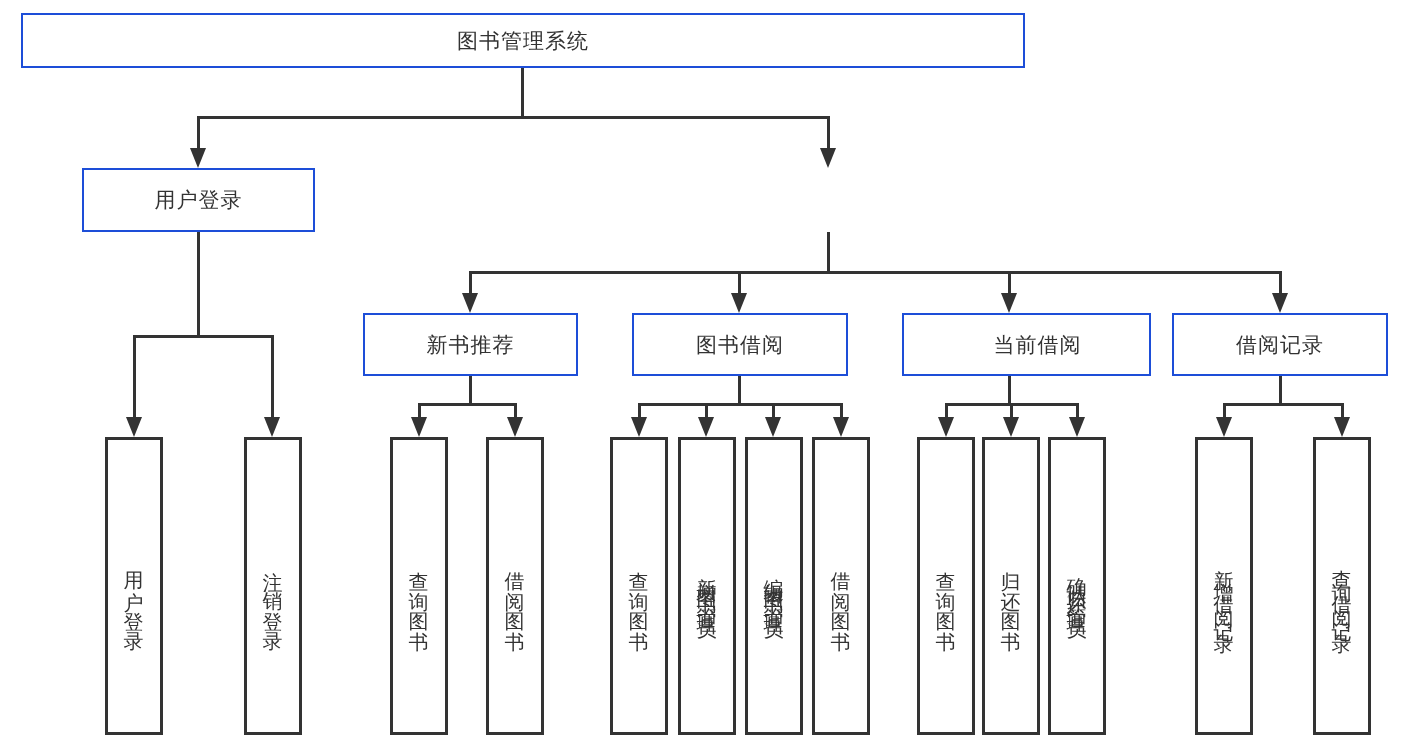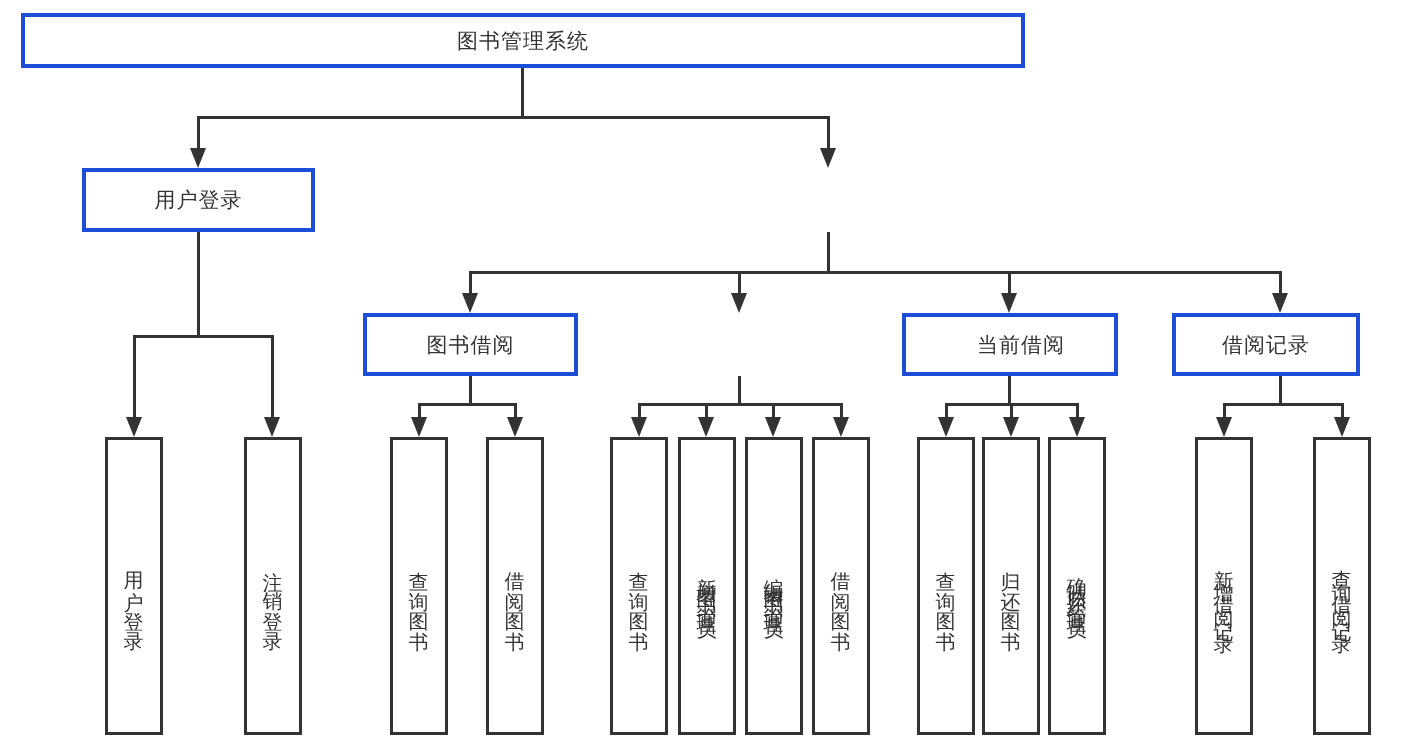--- a/index.html
+++ b/index.html
@@ -7,21 +7,21 @@
     position:relative;
     width:1405px;height:747px;
     background:#ffffff;
     font-family:"Liberation Sans","DejaVu Sans",sans-serif;
     color:#333333;
     overflow:hidden;
   }
   .hbox{
     position:absolute;
     box-sizing:border-box;
-    border:4px solid #1d4ed8;
+    border:2px solid #1d4ed8;
     background:#ffffff;
     display:flex;align-items:center;justify-content:center;
     font-size:21px;
     letter-spacing:1px;
   }
   .vbox{
     position:absolute;
     box-sizing:border-box;
     border:3px solid #333333;
     background:#ffffff;
@@ -57,26 +57,27 @@
 </head>
 <body>
 
 <div id="canvas">
 
   <div class="hbox" style="left:21px;top:13px;width:1004px;height:55px;">图书管理系统</div>
 
   <div class="hbox" style="left:82px;top:168px;width:233px;height:64px;">用户登录</div>
 
 
-  <div class="hbox" style="left:363px;top:313px;width:215px;height:63px;">图书借阅</div>
+  <div class="hbox" style="left:363px;top:313px;width:215px;height:63px;">新书推荐</div>
 
+  <div class="hbox" style="left:632px;top:313px;width:216px;height:63px;">图书借阅</div>
 
-  <div class="hbox" style="left:902px;top:313px;width:216px;height:63px;padding-left:22px;">当前借阅</div>
+  <div class="hbox" style="left:902px;top:313px;width:249px;height:63px;padding-left:22px;">当前借阅</div>
 
-  <div class="hbox" style="left:1172px;top:313px;width:188px;height:63px;">借阅记录</div>
+  <div class="hbox" style="left:1172px;top:313px;width:216px;height:63px;">借阅记录</div>
 
   <div class="vbox ls-l" style="left:105px;top:437px;width:58px;height:298px;">
     <span>用户登录</span>
     </div>
   <div class="vbox ls-l" style="left:244px;top:437px;width:58px;height:298px;">
     <span>注销登录</span>
     </div>
 
   <div class="vbox ls-l" style="left:390px;top:437px;width:58px;height:298px;">
     <span>查询图书</span>

